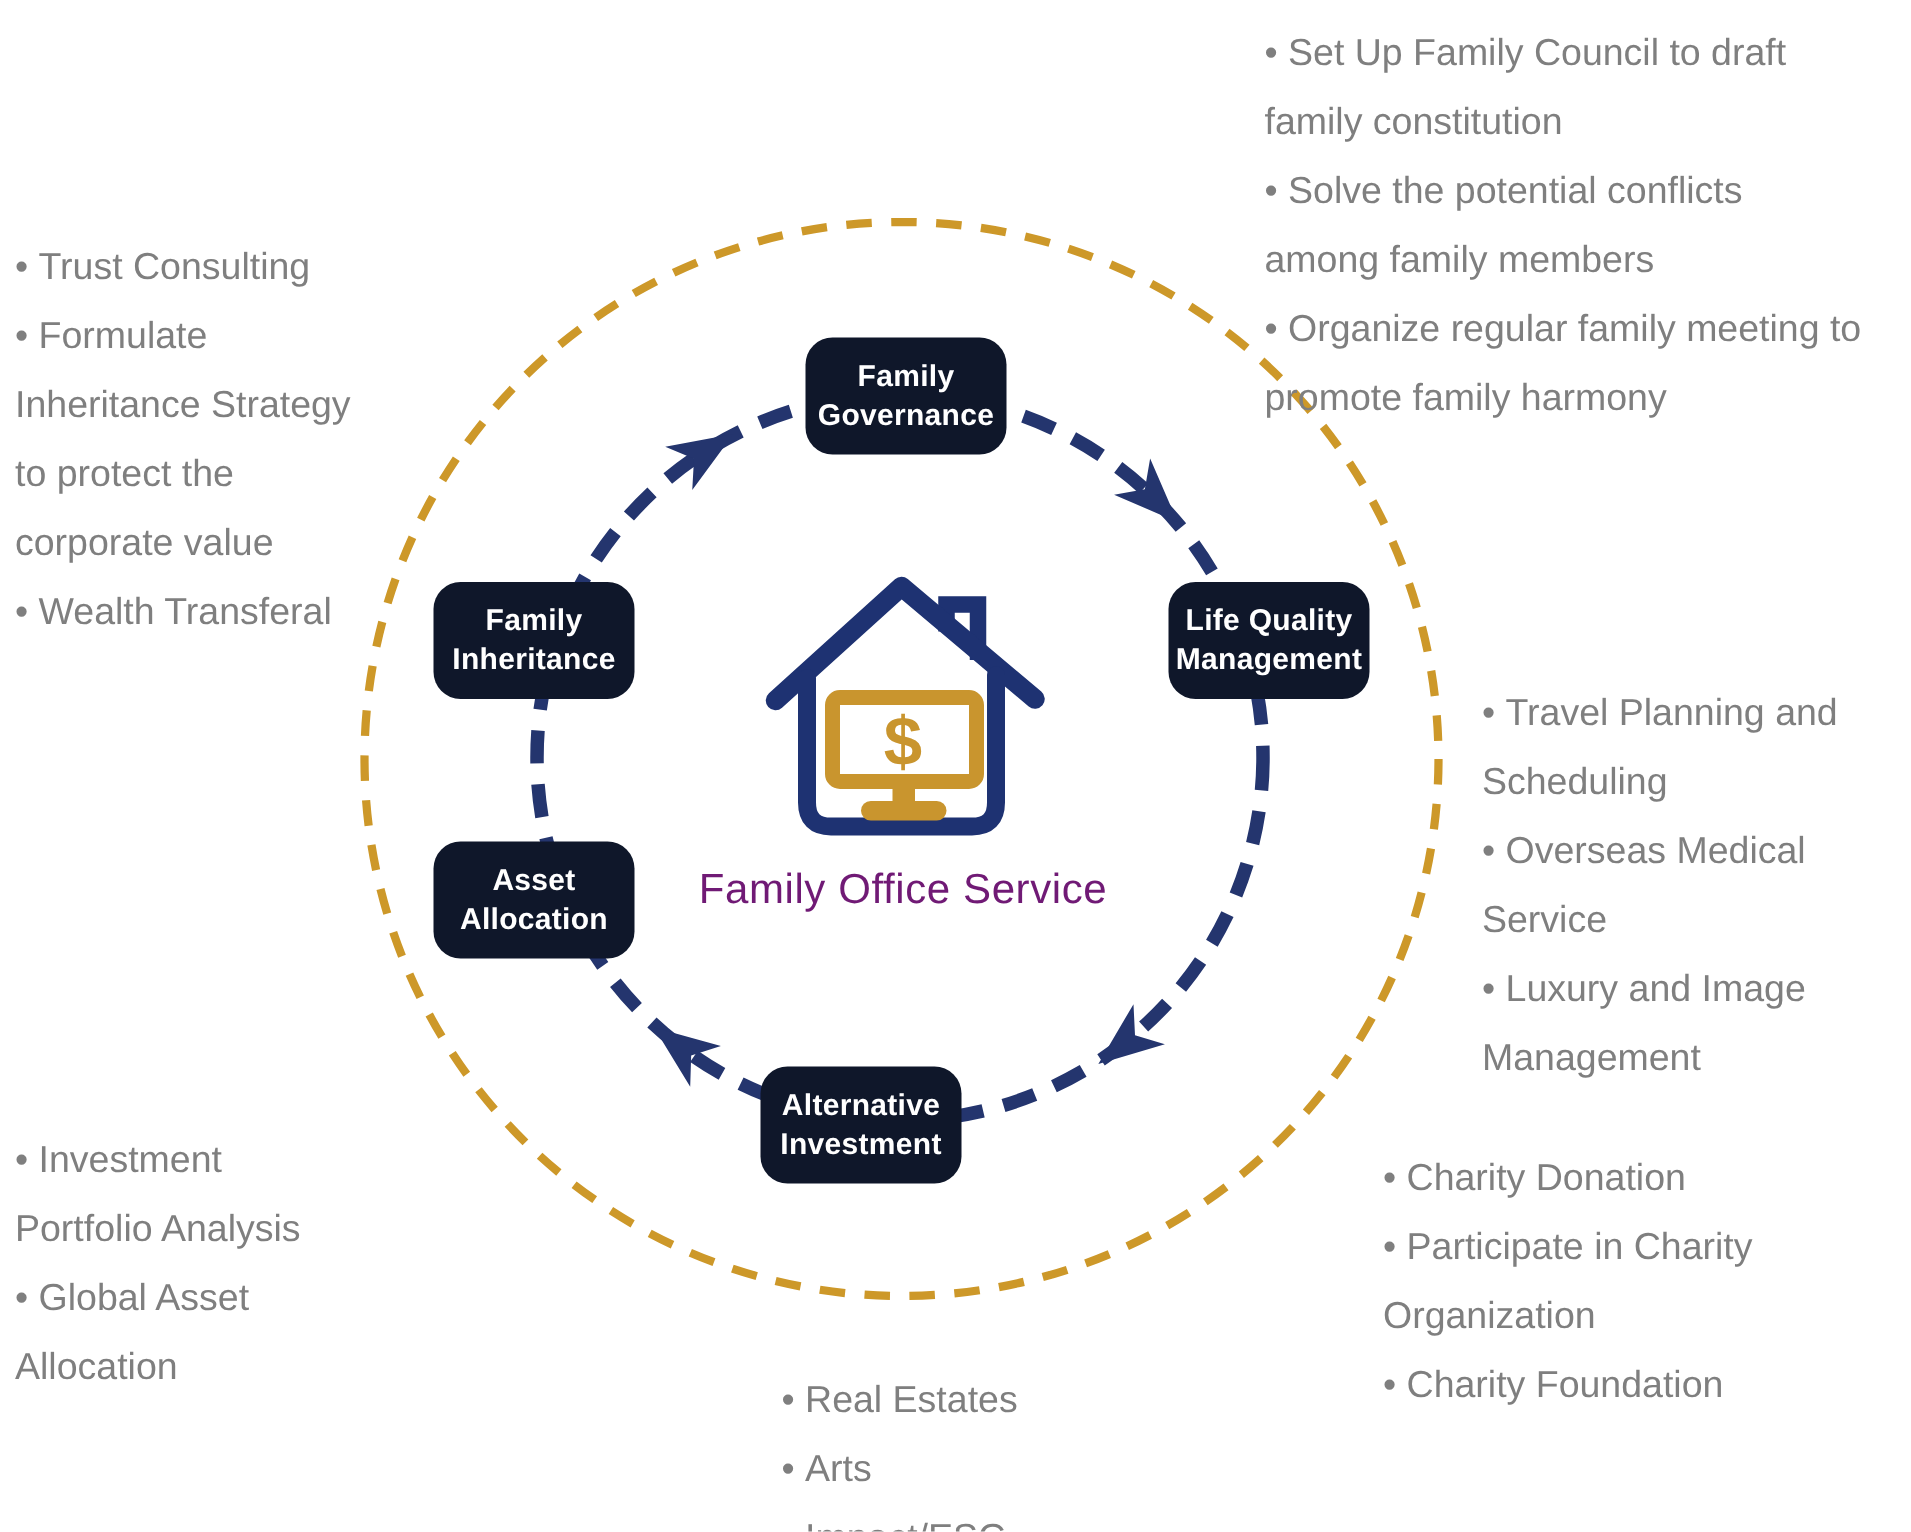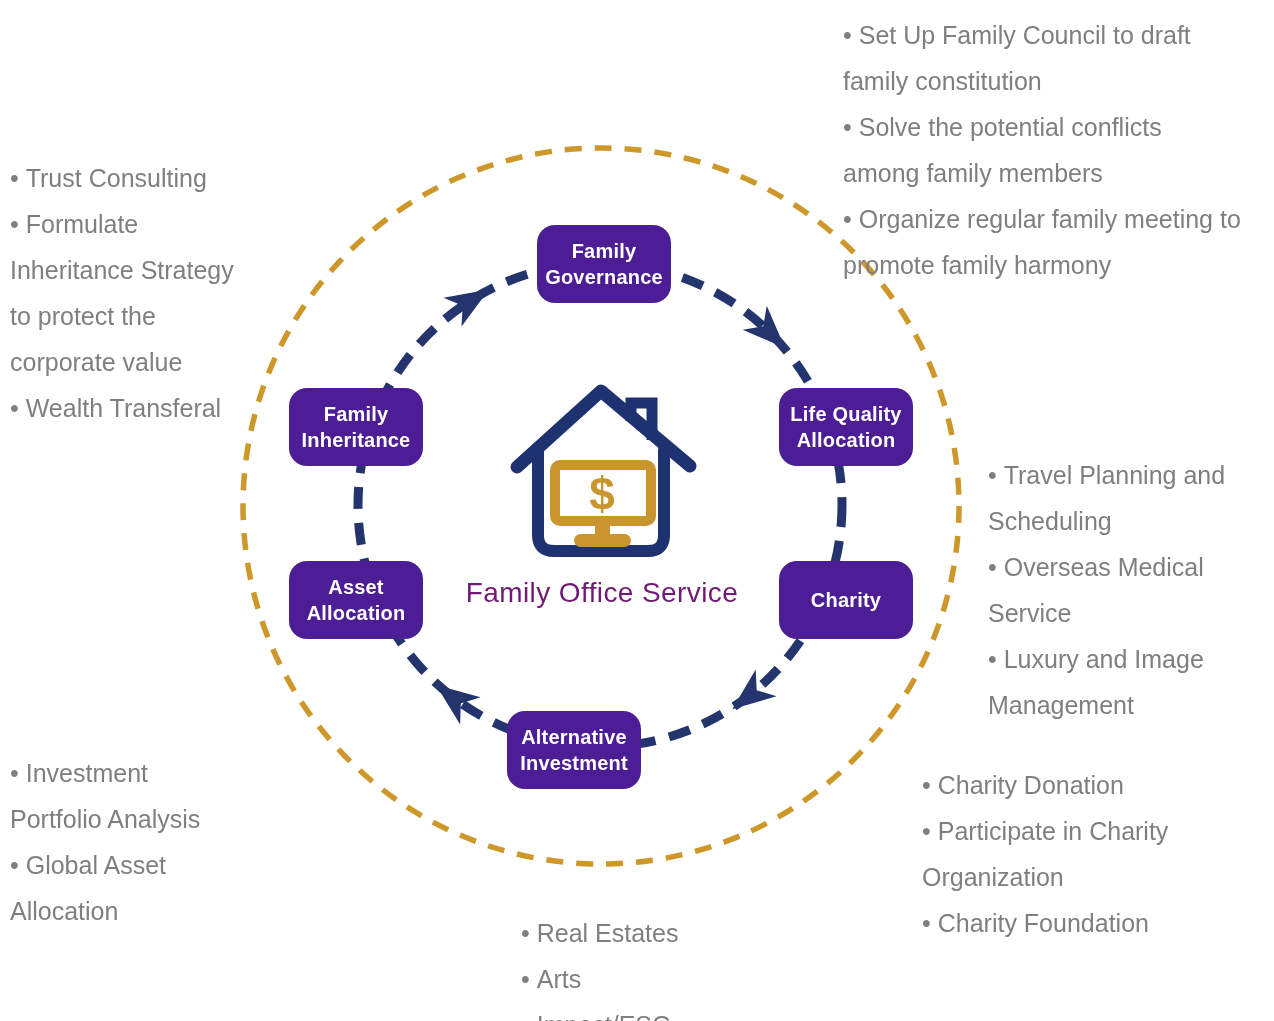--- a/index.html
+++ b/index.html
@@ -6,21 +6,21 @@
   body {
     width:1274px; height:1021px; background:#ffffff; overflow:hidden; position:relative;
     font-family:"Liberation Sans", sans-serif;
   }
   .canvas { position:absolute; left:0; top:0; width:1274px; height:1021px; }
   svg.diagram { position:absolute; left:0; top:0; }
 
   
   .node {
     position:absolute; width:134px; height:78px; box-sizing:border-box;
-    background:#4c1d95; border-radius:18px; color:#ffffff;
+    background:#0f172a; border-radius:18px; color:#ffffff;
     display:flex; align-items:center; justify-content:center; text-align:center;
     font-size:20px; font-weight:700; line-height:1.3; white-space:pre-line;
     letter-spacing:0.2px;
   }
   .pos-top          { left:537px; top:225px; }
   .pos-upper-right  { left:779px; top:388px; }
   .pos-lower-right  { left:779px; top:561px; }
   .pos-bottom       { left:507px; top:711px; }
   .pos-lower-left   { left:289px; top:561px; }
   .pos-upper-left   { left:289px; top:388px; }
@@ -65,22 +65,21 @@
       <rect x="555" y="465" width="96" height="56" rx="5" fill="#ffffff" stroke="#c9952e" stroke-width="10"></rect>
       <rect x="595" y="520" width="15" height="16" fill="#c9952e"></rect>
       <rect x="574" y="534" width="57" height="13" rx="6.5" fill="#c9952e"></rect>
       <text x="602" y="510" text-anchor="middle" font-family="Liberation Sans, sans-serif" font-size="46" font-weight="bold" fill="#c9952e">$</text>
     </g>
   </svg>
 
   <div class="node pos-top">Family
 Governance</div>
   <div class="node pos-upper-right">Life Quality
-Allocation</div>
-  <div class="node pos-lower-right">Charity</div>
+Management</div>
   <div class="node pos-bottom">Alternative
 Investment</div>
   <div class="node pos-lower-left">Asset
 Allocation</div>
   <div class="node pos-upper-left">Family
 Inheritance</div>
 
   <div class="center-title">Family Office Service</div>
 
   <div class="note note-top-right">

